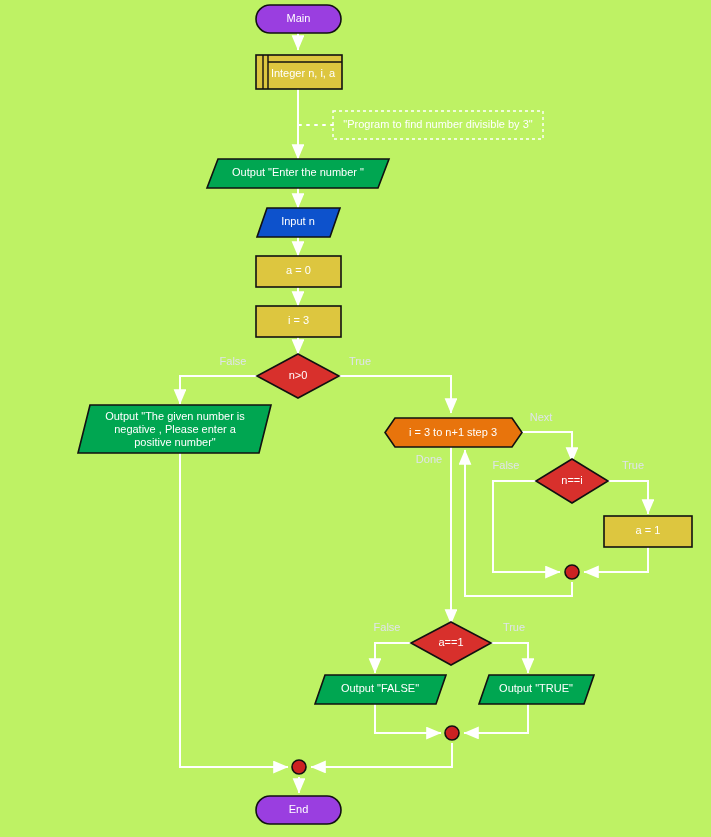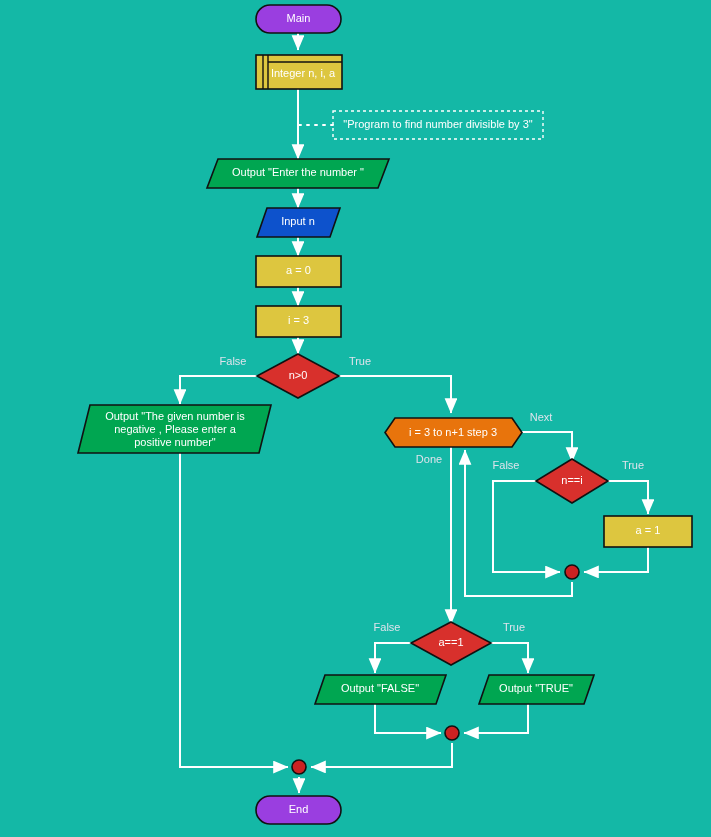--- a/index.html
+++ b/index.html
@@ -10,21 +10,21 @@
   body {
     width: 711px;
     height: 837px;
     overflow: hidden;
     font-family: "Liberation Sans", sans-serif;
   }
   #canvas {
     position: relative;
     width: 711px;
     height: 837px;
-    background: #14b8a6;
+    background: #bef264;
   }
   svg.flow {
     position: absolute;
     top: 0; left: 0;
     width: 711px;
     height: 837px;
   }
   .node-text {
     font-family: "Liberation Sans", sans-serif;
     font-size: 11px;

